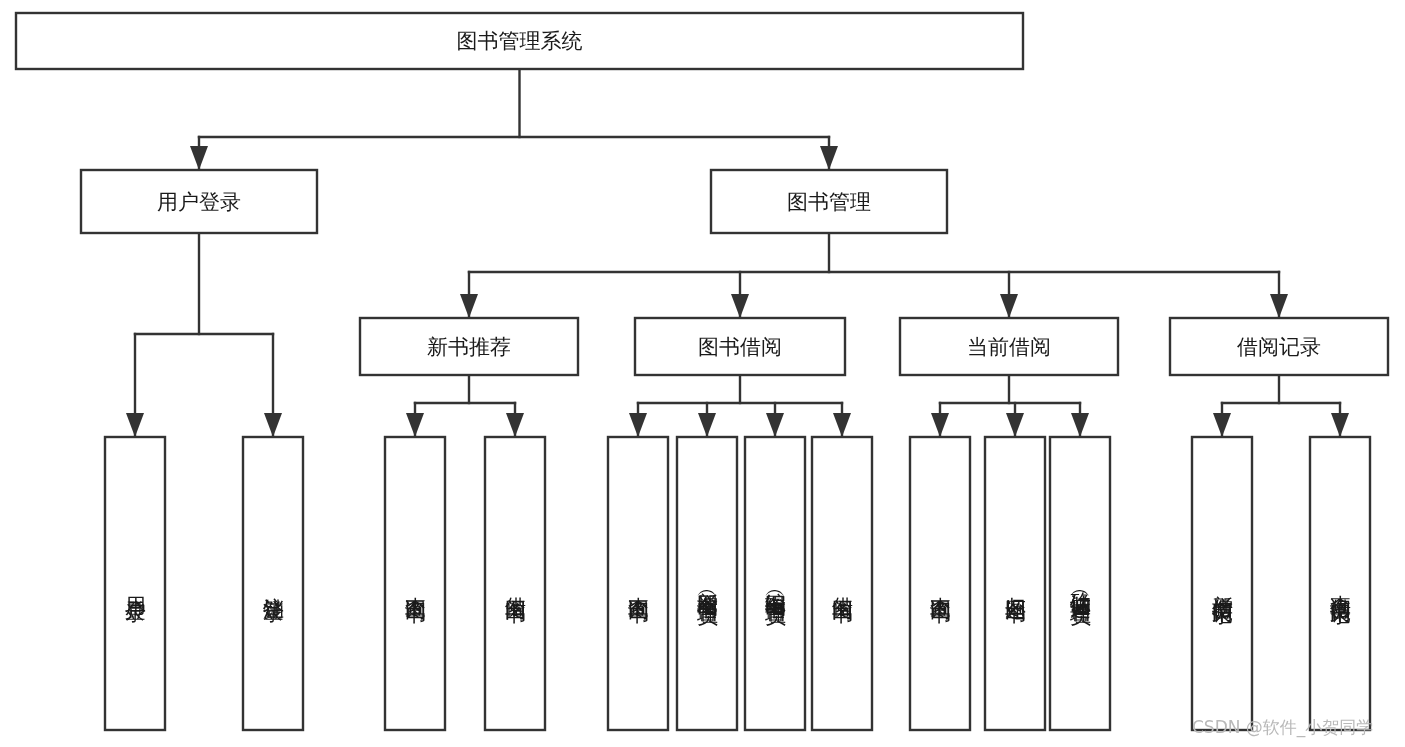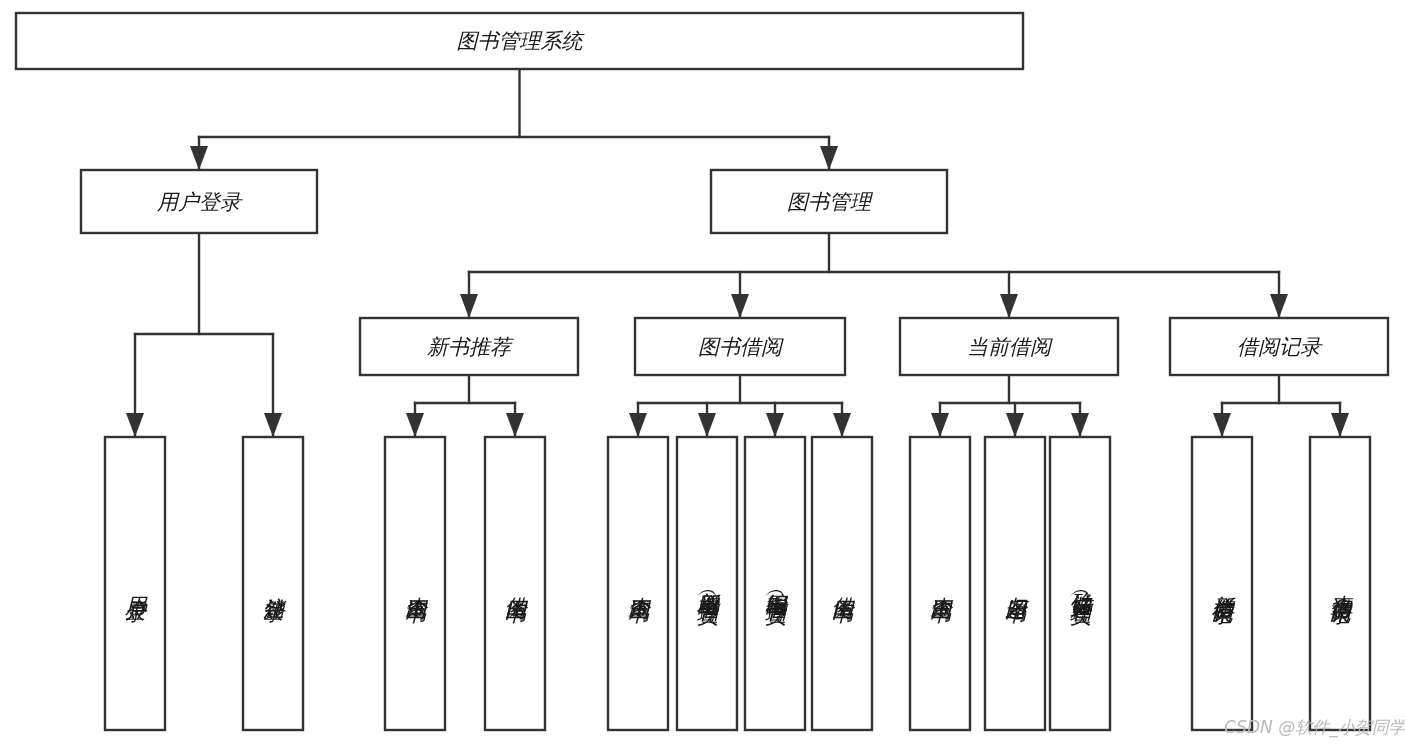--- a/index.html
+++ b/index.html
@@ -9,21 +9,20 @@
   }
   body {
     font-family: "DejaVu Sans", "Liberation Sans", sans-serif;
   }
   #diagram-root {
     position: relative;
     width: 1405px;
     height: 747px;
     background: #ffffff;
     overflow: hidden;
-    font-style: italic;
   }
   svg#tree-svg {
     position: absolute;
     left: 0;
     top: 0;
     width: 1405px;
     height: 747px;
   }
   .node-box {
     fill: #ffffff;
@@ -185,15 +184,15 @@
       <div class="leaf-label" style="left: 677px; top: 437px; width: 60px; height: 293px;">新增图书（管理员）</div>
       <div class="leaf-label" style="left: 745px; top: 437px; width: 60px; height: 293px;">编辑图书（管理员）</div>
       <div class="leaf-label" style="left: 812px; top: 437px; width: 60px; height: 293px;">借阅图书</div>
       <div class="leaf-label" style="left: 910px; top: 437px; width: 60px; height: 293px;">查询图书</div>
       <div class="leaf-label" style="left: 985px; top: 437px; width: 60px; height: 293px;">归还图书</div>
       <div class="leaf-label" style="left: 1050px; top: 437px; width: 60px; height: 293px;">确认归还（管理员）</div>
       <div class="leaf-label" style="left: 1192px; top: 437px; width: 60px; height: 293px;">新增借阅记录</div>
       <div class="leaf-label" style="left: 1310px; top: 437px; width: 60px; height: 293px;">查询借阅记录</div>
     </div>
 
-  <div class="watermark" style="left: 1192px; top: 716px; padding-left: 32px;">CSDN @软件_小贺同学</div>
+  <div class="watermark" style="left: 1192px; top: 716px;">CSDN @软件_小贺同学</div>
 
 </div>
 
 </body></html>

